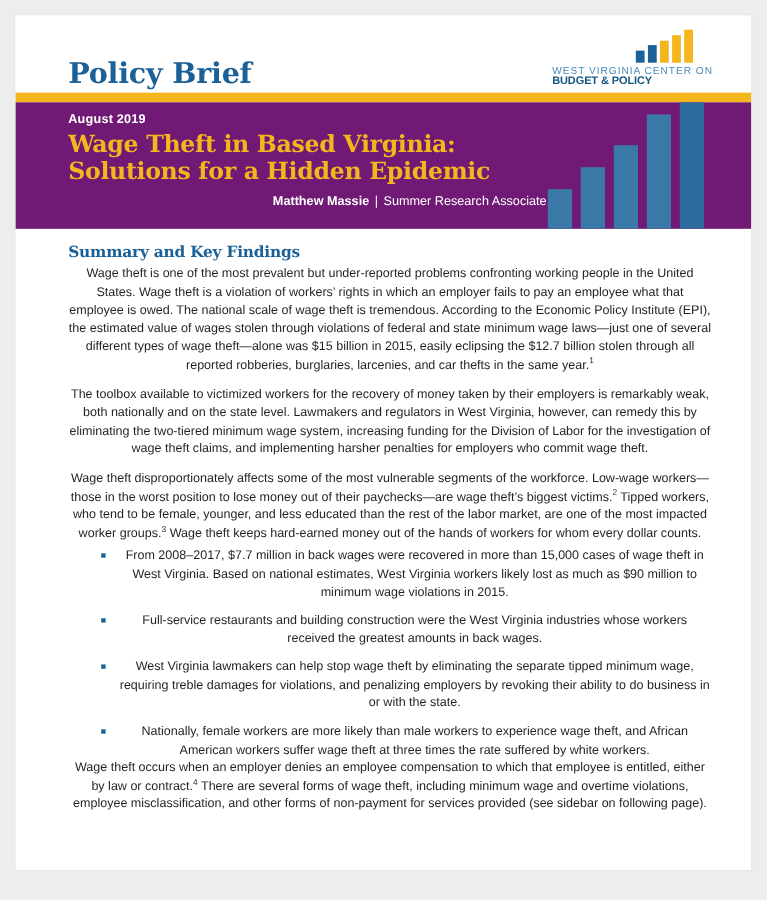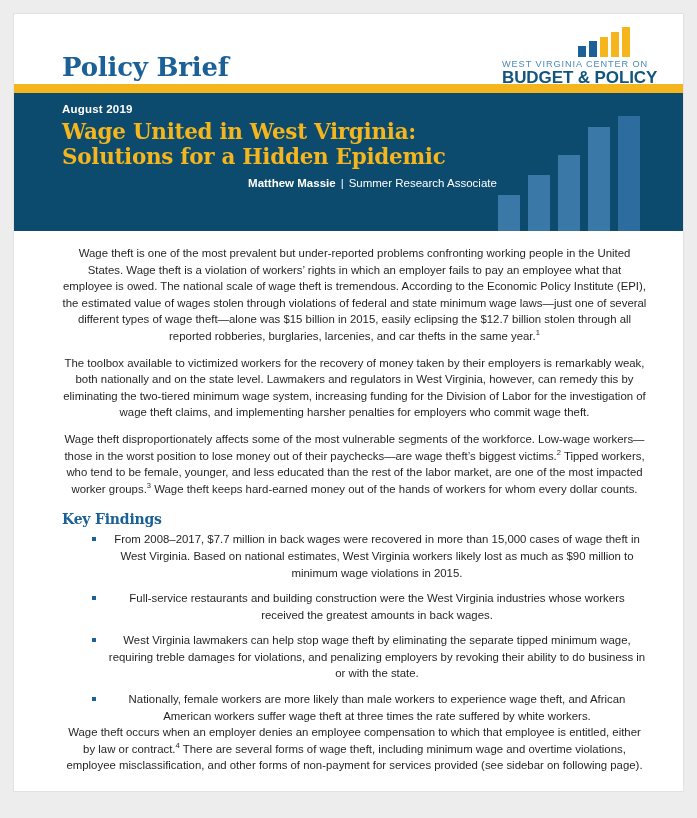--- a/index.html
+++ b/index.html
@@ -69,39 +69,39 @@
   .lb5 { height: 30px; background: #f4b61c; }
   .logo-line1 {
     font-size: 9.2px;
     letter-spacing: 0.9px;
     color: #4a8ab8;
     font-weight: normal;
     white-space: nowrap;
     margin-top: 2px;
   }
   .logo-line2 {
-    font-size: 17px;
+    font-size: 10px;
     letter-spacing: -0.1px;
     color: #12557f;
     font-weight: bold;
     white-space: nowrap;
     line-height: 1.05;
   }
 
   
   .gold-rule {
     height: 9px;
     background: #f4b61c;
   }
 
   
   .band {
     position: relative;
-    height: 138px;
-    background: #0c4a6e;
+    height: 115px;
+    background: #701a75;
     overflow: hidden;
   }
   .band-graphic {
     position: absolute;
     right: 0;
     bottom: 0;
     height: 115px;
     width: 185px;
     display: flex;
     align-items: flex-end;
@@ -229,37 +229,37 @@
   <div class="band">
     <div class="band-graphic">
       <span class="bg1"></span>
       <span class="bg2"></span>
       <span class="bg3"></span>
       <span class="bg4"></span>
       <span class="bg5"></span>
     </div>
     <div class="band-inner">
       <div class="band-date">August 2019</div>
-      <div class="band-title">Wage United in West Virginia:
+      <div class="band-title">Wage Theft in Based Virginia:
 Solutions for a Hidden Epidemic</div>
       <div class="band-byline">
         <span class="author">Matthew Massie</span><span class="sep">|</span><span class="role">Summer Research Associate</span>
       </div>
     </div>
   </div>
 
   <div class="content">
 
+    <h2 class="section">Summary and Key Findings</h2>
     <div>
         <p class="body">Wage theft is one of the most prevalent but under-reported problems confronting working people in the United States. Wage theft is a violation of workers’ rights in which an employer fails to pay an employee what that employee is owed. The national scale of wage theft is tremendous. According to the Economic Policy Institute (EPI), the estimated value of wages stolen through violations of federal and state minimum wage laws—just one of several different types of wage theft—alone was $15 billion in 2015, easily eclipsing the $12.7 billion stolen through all reported robberies, burglaries, larcenies, and car thefts in the same year.<sup>1</sup></p>
         <p class="body">The toolbox available to victimized workers for the recovery of money taken by their employers is remarkably weak, both nationally and on the state level. Lawmakers and regulators in West Virginia, however, can remedy this by eliminating the two-tiered minimum wage system, increasing funding for the Division of Labor for the investigation of wage theft claims, and implementing harsher penalties for employers who commit wage theft.</p>
         <p class="body">Wage theft disproportionately affects some of the most vulnerable segments of the workforce. Low-wage workers—those in the worst position to lose money out of their paychecks—are wage theft’s biggest victims.<sup>2</sup> Tipped workers, who tend to be female, younger, and less educated than the rest of the labor market, are one of the most impacted worker groups.<sup>3</sup> Wage theft keeps hard-earned money out of the hands of workers for whom every dollar counts.</p>
       </div>
 
-    <h2 class="section spaced">Key Findings</h2>
     <ul class="findings">
         <li><span class="sq"></span><span>From 2008–2017, $7.7 million in back wages were recovered in more than 15,000 cases of wage theft in West Virginia. Based on national estimates, West Virginia workers likely lost as much as $90 million to minimum wage violations in 2015.</span></li>
         <li><span class="sq"></span><span>Full-service restaurants and building construction were the West Virginia industries whose workers received the greatest amounts in back wages.</span></li>
         <li><span class="sq"></span><span>West Virginia lawmakers can help stop wage theft by eliminating the separate tipped minimum wage, requiring treble damages for violations, and penalizing employers by revoking their ability to do business in or with the state.</span></li>
         <li><span class="sq"></span><span>Nationally, female workers are more likely than male workers to experience wage theft, and African American workers suffer wage theft at three times the rate suffered by white workers.</span></li>
       </ul>
 
     <div>
         <p class="body">Wage theft occurs when an employer denies an employee compensation to which that employee is entitled, either by law or contract.<sup>4</sup> There are several forms of wage theft, including minimum wage and overtime violations, employee misclassification, and other forms of non-payment for services provided (see sidebar on following page).</p>
       </div>

